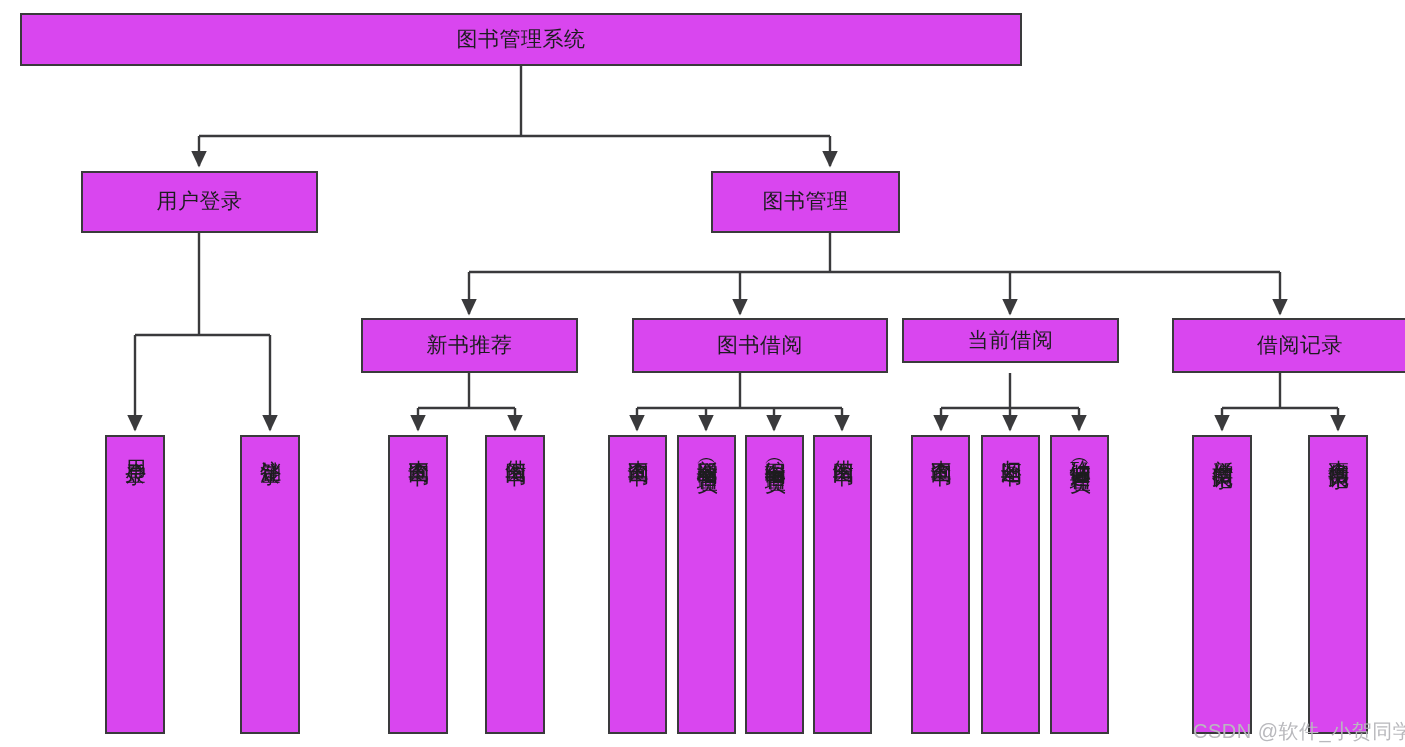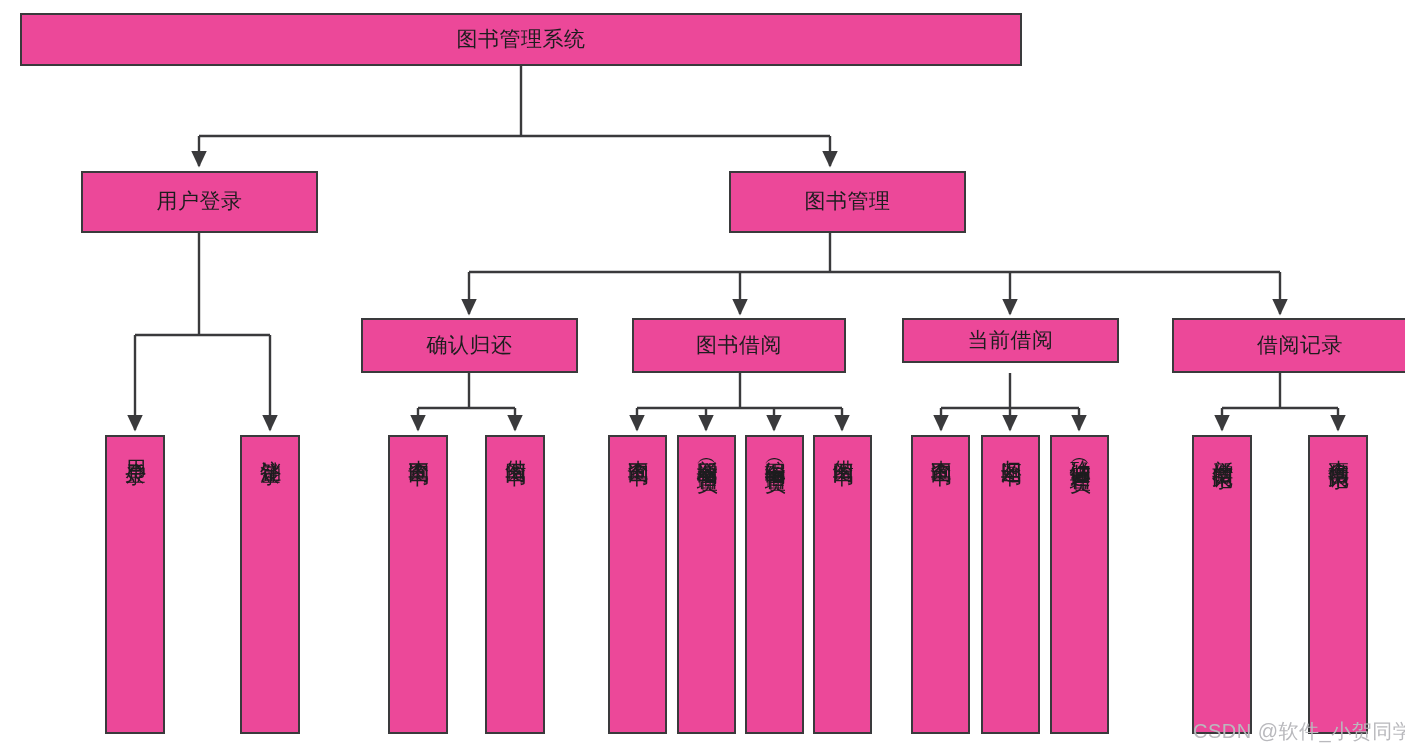--- a/index.html
+++ b/index.html
@@ -23,21 +23,21 @@
     position: absolute;
     left: 0;
     top: 0;
     width: 1405px;
     height: 747px;
     pointer-events: none;
   }
   .node {
     position: absolute;
     box-sizing: border-box;
-    background: #ec4899;
+    background: #d946ef;
     border: 2.2px solid #3a3a3c;
     display: flex;
     align-items: center;
     justify-content: center;
     z-index: 2;
   }
   .node-label {
     font-size: 21px;
     line-height: 1.12;
     color: #1d1d1f;
@@ -125,28 +125,28 @@
     </g>
   </svg>
 
   <div class="node" style="left:20px; top:13px; width:1002px; height:53px;">
     <span class="node-label">图书管理系统</span>
   </div>
 
   <div class="node" style="left:81px; top:171px; width:237px; height:62px;">
     <span class="node-label">用户登录</span>
   </div>
-  <div class="node" style="left:729px; top:171px; width:237px; height:62px;">
+  <div class="node" style="left:711px; top:171px; width:189px; height:62px;">
     <span class="node-label">图书管理</span>
   </div>
 
   <div class="node" style="left:361px; top:318px; width:217px; height:55px;">
-    <span class="node-label">确认归还</span>
-  </div>
-  <div class="node" style="left:632px; top:318px; width:214px; height:55px;">
+    <span class="node-label">新书推荐</span>
+  </div>
+  <div class="node" style="left:632px; top:318px; width:256px; height:55px;">
     <span class="node-label">图书借阅</span>
   </div>
   <div class="node" style="left:902px; top:318px; width:217px; height:45px;">
     <span class="node-label">当前借阅</span>
   </div>
   <div class="node" style="left:1172px; top:318px; width:256px; height:55px;">
     <span class="node-label">借阅记录</span>
   </div>
 
   <div class="node vertical" style="left:105px; top:435px; width:60px; height:299px;">

